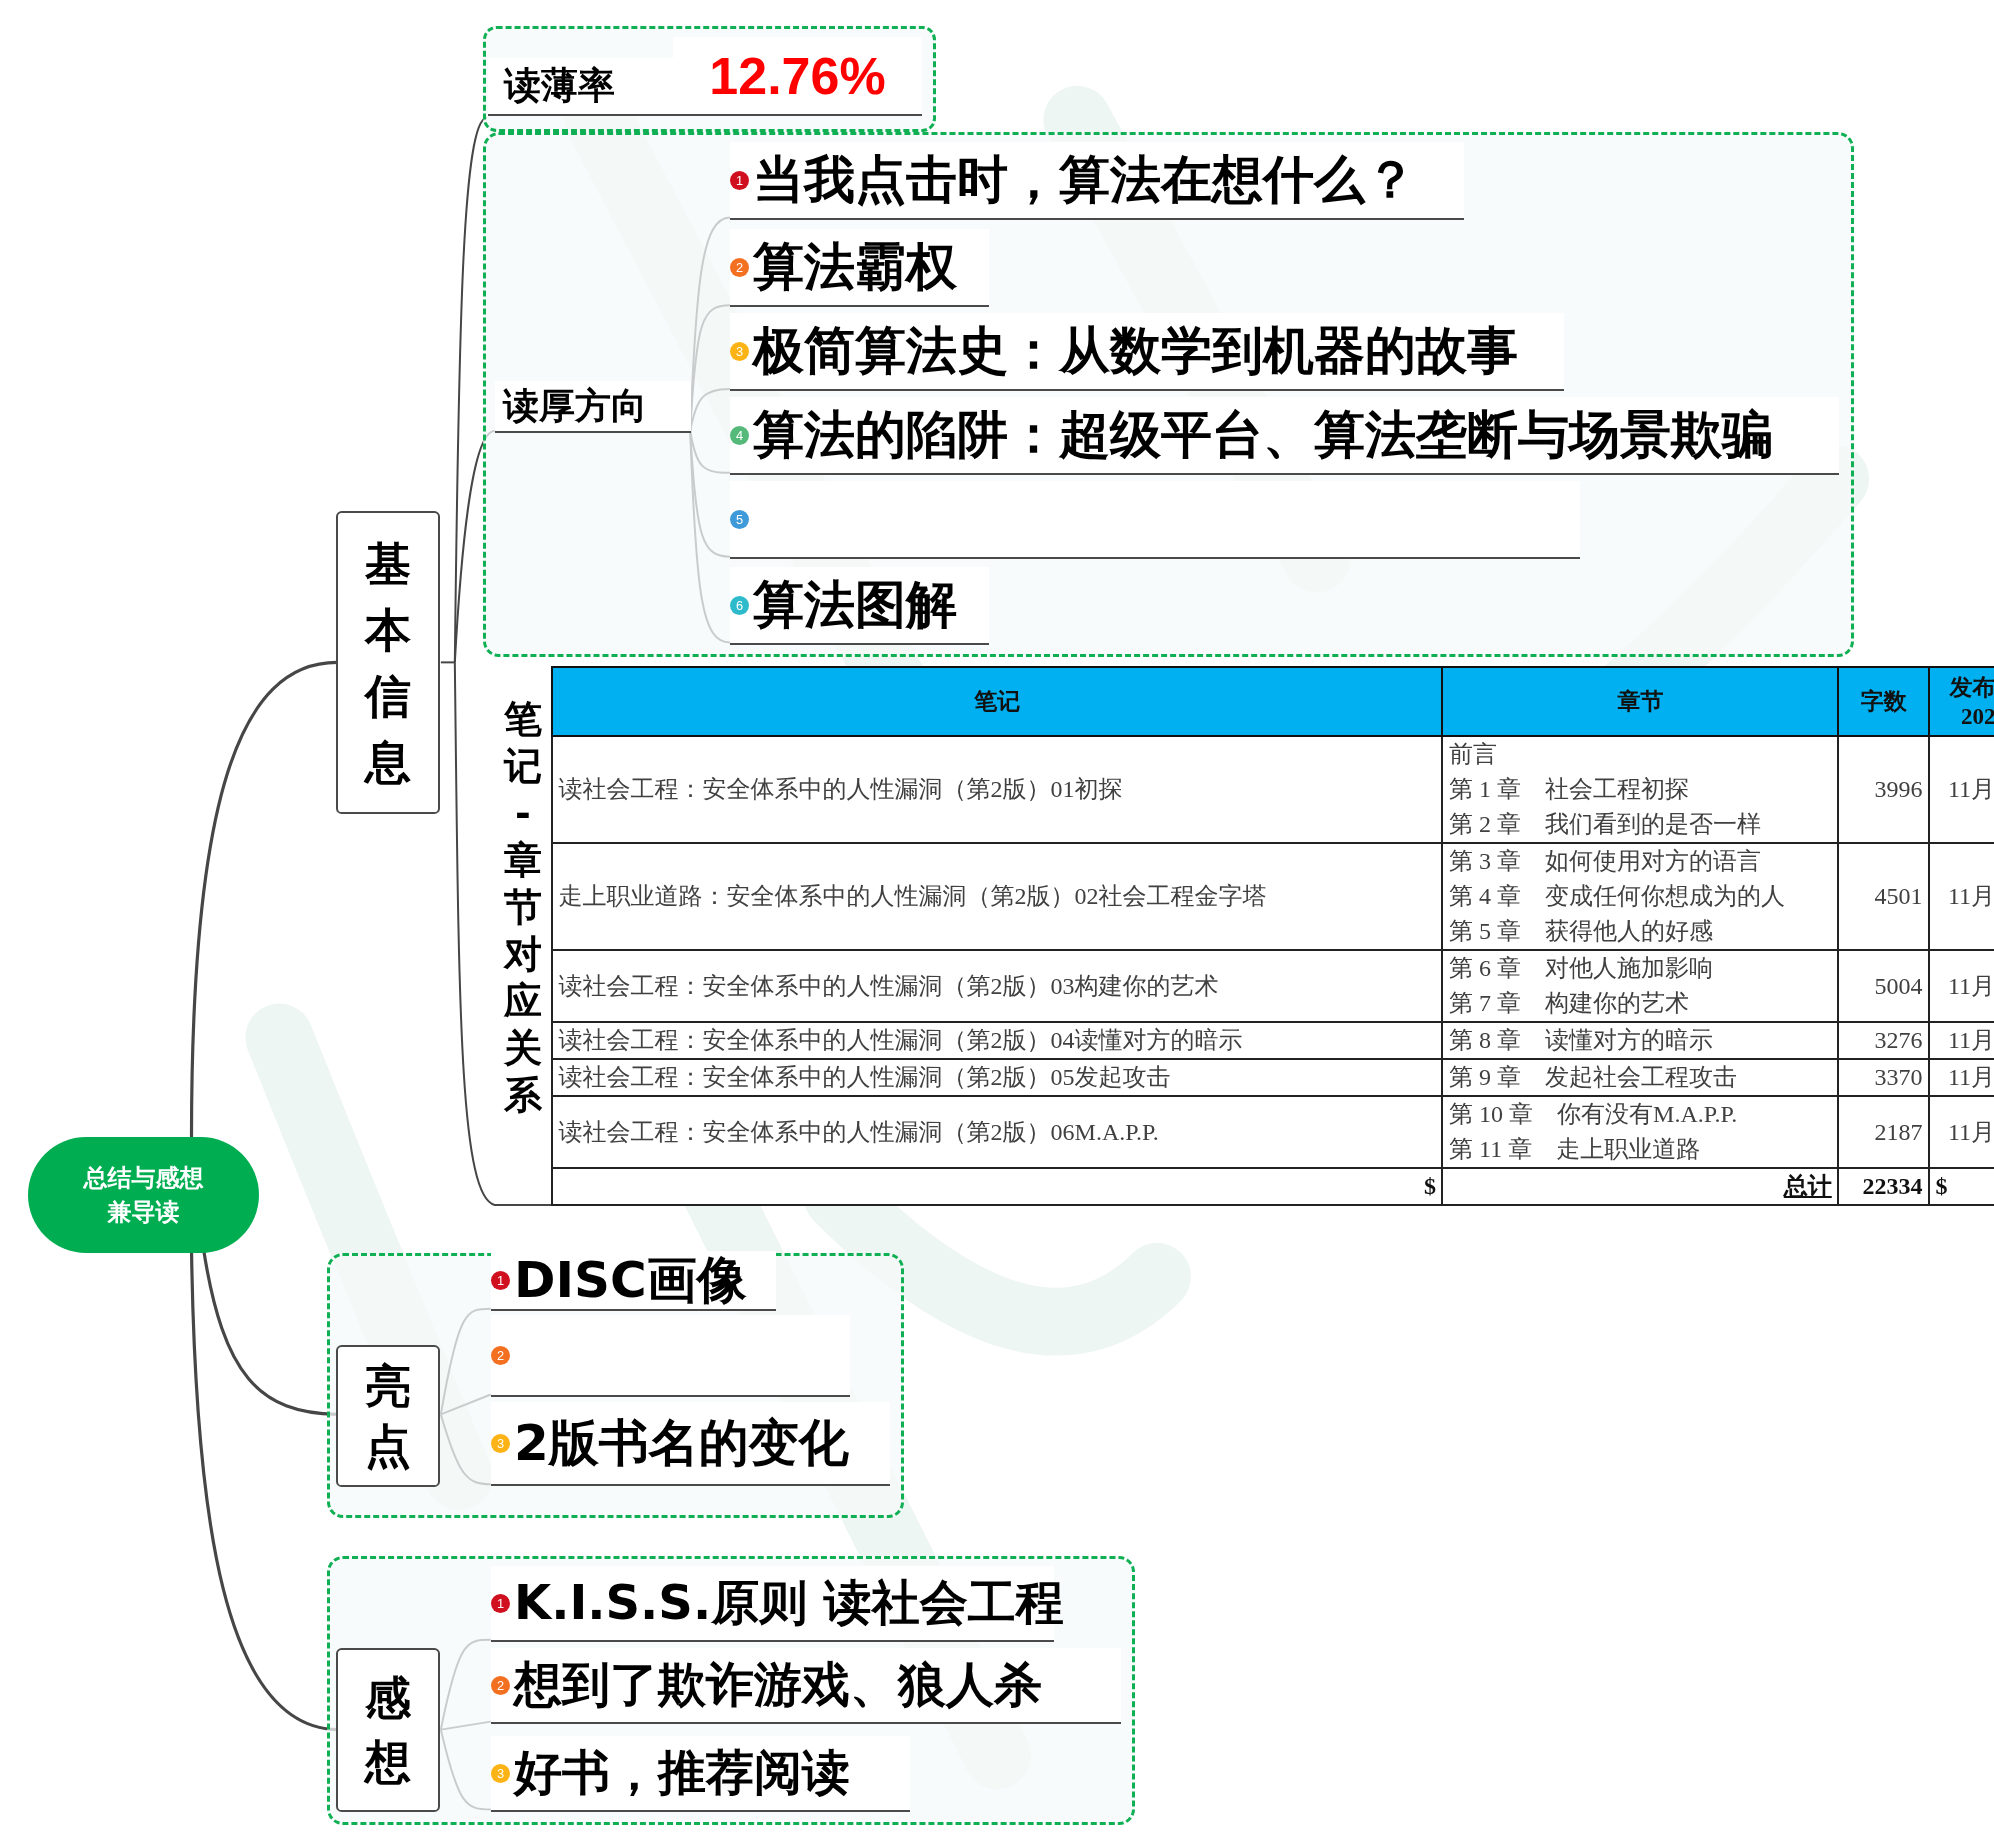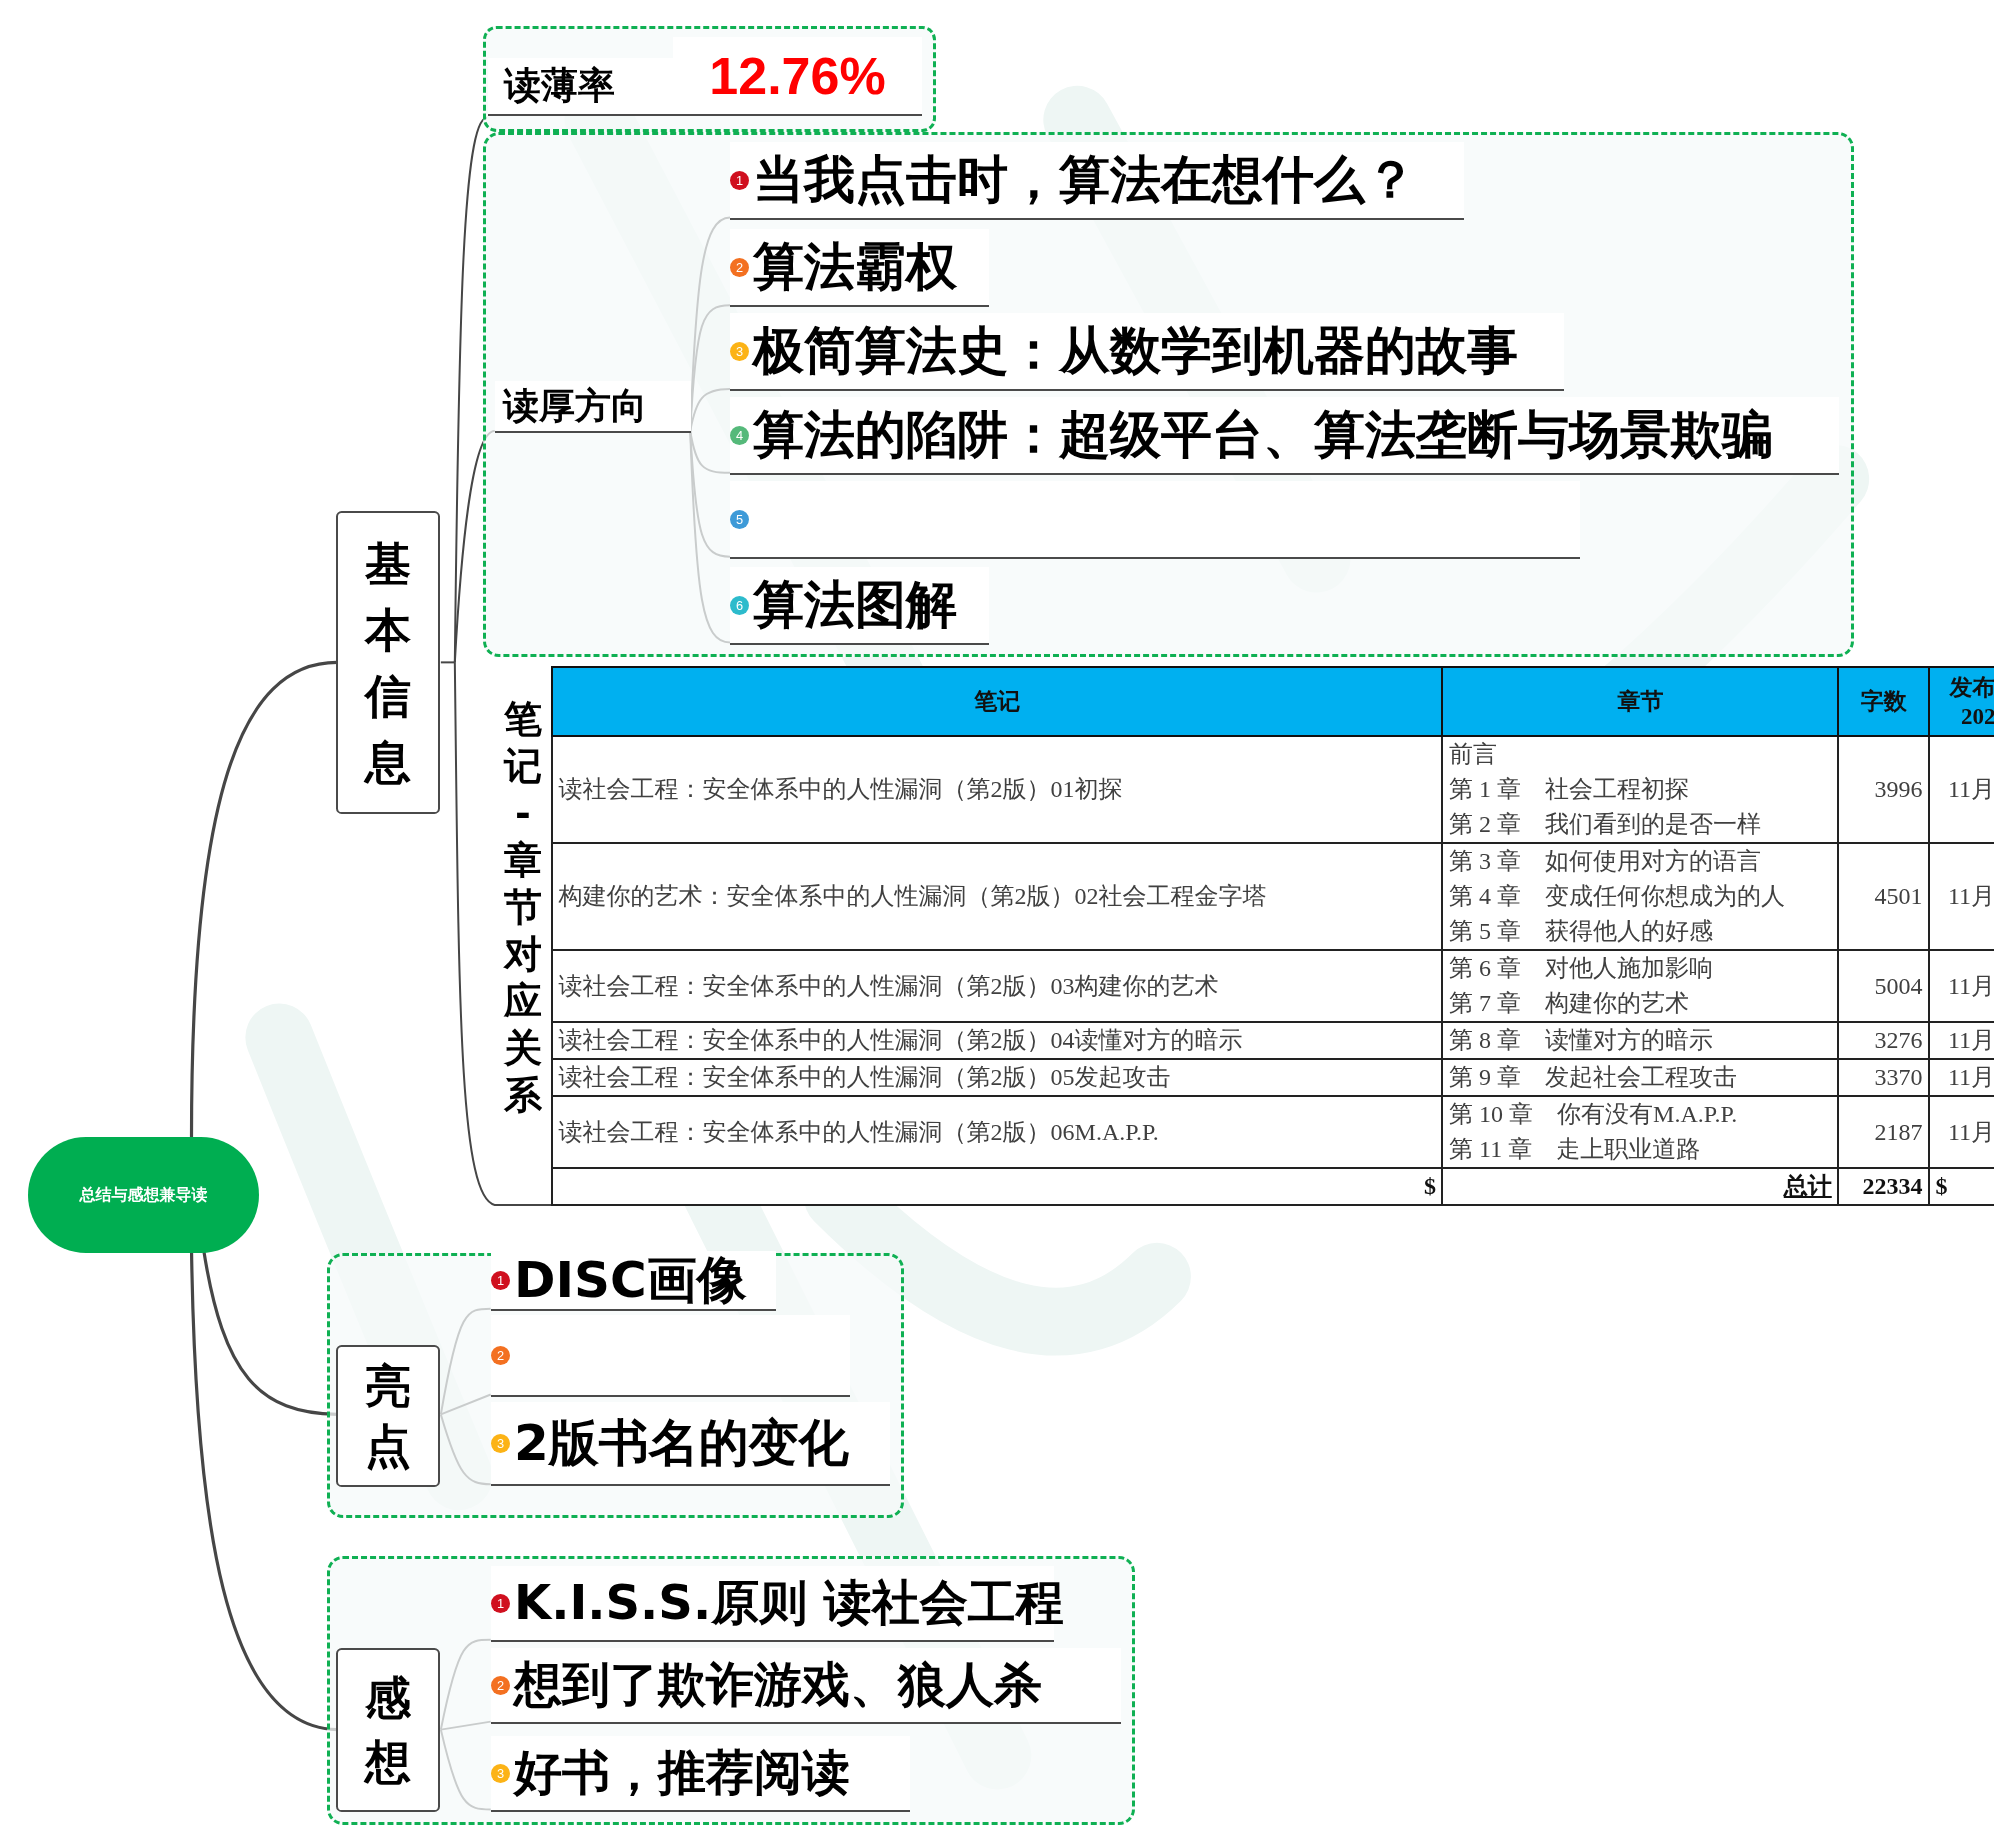--- a/index.html
+++ b/index.html
@@ -7,22 +7,22 @@
     width:2091px; height:1843px; position:relative; overflow:hidden;
     background:#ffffff;
     font-family:"DejaVu Sans","Liberation Sans",sans-serif;
   }
   svg.lines { position:absolute; left:0; top:0; width:2091px; height:1843px; pointer-events:none; }
   .watermark { position:absolute; left:0; top:0; width:2091px; height:1843px; pointer-events:none; }
 
   .root {
     position:absolute; left:28px; top:1137px; width:231px; height:116px;
     background:#00ae51; border-radius:58px;
-    color:#fff; font-weight:bold; font-size:16px; line-height:34px;
-    display:flex; align-items:center; justify-content:center;
+    color:#fff; font-weight:bold; font-size:24px; line-height:34px;
+    display:flex; flex-direction:column; align-items:center; justify-content:center;
     text-align:center;
   }
   .l1box {
     position:absolute; background:#fff; border:2.8px solid #4a4a4a; border-radius:5.6px;
     display:flex; flex-direction:column; align-items:center; justify-content:center;
     font-weight:bold; color:#000; font-size:46px; line-height:66px;
   }
   .dashgrp {
     position:absolute; border:3.2px dashed #0fb053; border-radius:16px;
     background:rgba(246,250,249,0.75);
@@ -195,21 +195,21 @@
       <td>读社会工程：安全体系中的人性漏洞（第2版）01初探</td>
       <td>
         <span class="ch">前言</span>
         <span class="ch">第 1 章　社会工程初探</span>
         <span class="ch">第 2 章　我们看到的是否一样</span>
       </td>
       <td class="num">3996</td>
       <td class="date">11月14日</td>
     </tr>
     <tr style="height:107px;">
-      <td>构建你的艺术：安全体系中的人性漏洞（第2版）02社会工程金字塔</td>
+      <td>走上职业道路：安全体系中的人性漏洞（第2版）02社会工程金字塔</td>
       <td>
         <span class="ch">第 3 章　如何使用对方的语言</span>
         <span class="ch">第 4 章　变成任何你想成为的人</span>
         <span class="ch">第 5 章　获得他人的好感</span>
       </td>
       <td class="num">4501</td>
       <td class="date">11月15日</td>
     </tr>
     <tr style="height:72px;">
       <td>读社会工程：安全体系中的人性漏洞（第2版）03构建你的艺术</td>

